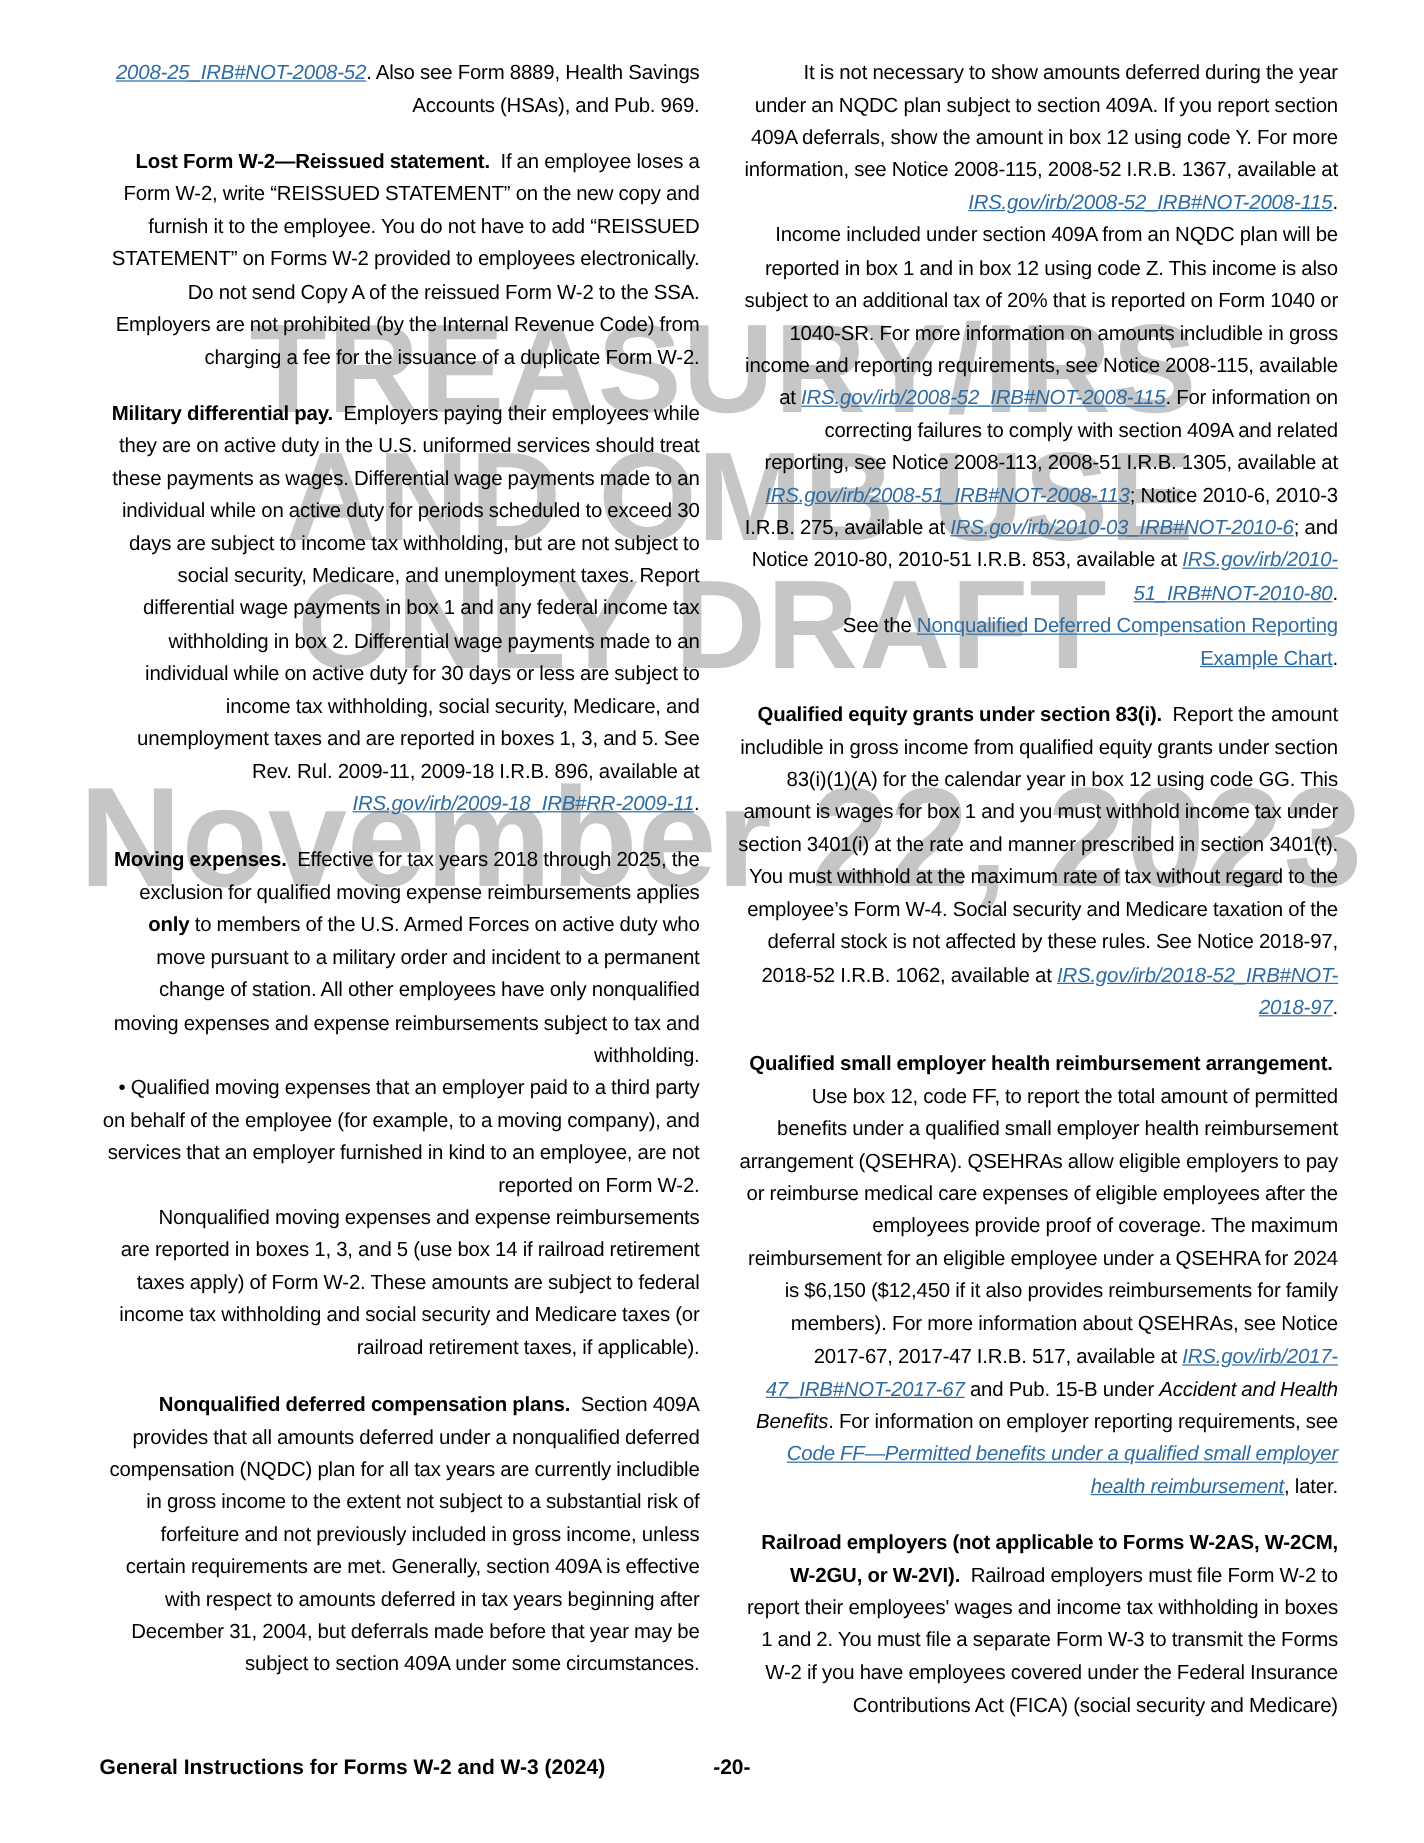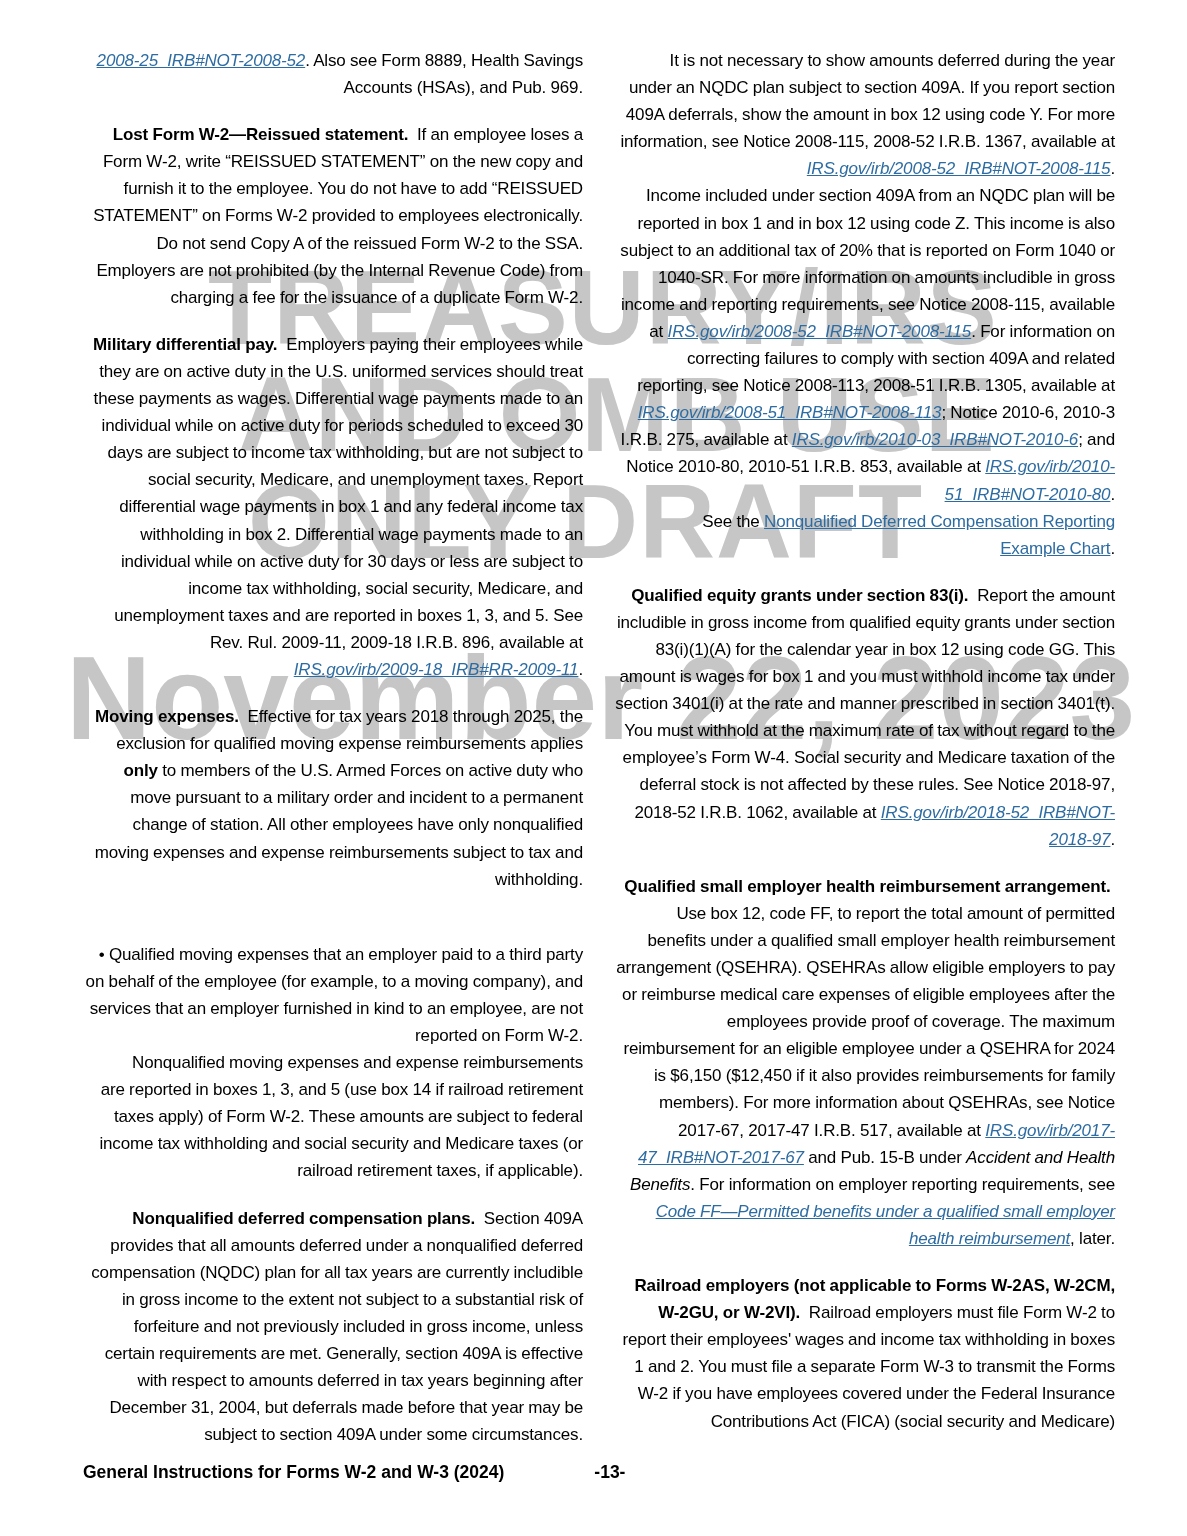--- a/index.html
+++ b/index.html
@@ -60,21 +60,21 @@
   p {
     margin: 0 0 0 0;
     font-size: 17px;
     line-height: 27.1px;
     text-align: right;
     letter-spacing: -0.15px;
     word-spacing: -0.2px;
   }
   p.gap { margin-top: 20px; }
   p.indent { text-indent: 26px; }
-  p.bullet { text-indent: 0; margin-top: 48px; }
+  p.bullet { text-indent: 0; }
   b, strong { font-weight: bold; }
   i, em { font-style: italic; }
   .lnk {
     color: #2d6ca2;
     text-decoration: underline;
     font-style: italic;
   }
   .lnk-up {
     color: #2d6ca2;
     text-decoration: underline;
@@ -144,16 +144,16 @@
         <p class="gap"><b>Qualified small employer health reimbursement arrangement.</b>&nbsp; <span>Use box 12, code FF, to report the total amount of permitted benefits under a qualified small employer health reimbursement arrangement (QSEHRA). QSEHRAs allow eligible employers to pay or reimburse medical care expenses of eligible employees after the employees provide proof of coverage. The maximum reimbursement for an eligible employee under a QSEHRA for 2024 is $6,150 ($12,450 if it also provides reimbursements for family members). For more information about QSEHRAs, see Notice 2017-67, 2017-47 I.R.B. 517, available at </span><a class="lnk" href="#">IRS.gov/irb/2017-47_IRB#NOT-2017-67</a><span> and Pub. 15-B under </span><i>Accident and Health Benefits</i><span>. For information on employer reporting requirements, see </span><a class="lnk" href="#">Code FF—Permitted benefits under a qualified small employer health reimbursement</a><span>, later.</span></p>
 
         <p class="gap"><b>Railroad employers (not applicable to Forms W-2AS, W-2CM, W-2GU, or W-2VI).</b>&nbsp; <span>Railroad employers must file Form W-2 to report their employees' wages and income tax withholding in boxes 1 and 2. You must file a separate Form W-3 to transmit the Forms W-2 if you have employees covered under the Federal Insurance Contributions Act (FICA) (social security and Medicare) </span></p>
 
       </div>
     </div>
   </div>
 
   <div id="footer">
     <span class="ftitle">General Instructions for Forms W-2 and W-3 (2024)</span>
-    <span class="fpage">-13-</span>
+    <span class="fpage">-20-</span>
   </div>
 
 </div>
 
 </body></html>

